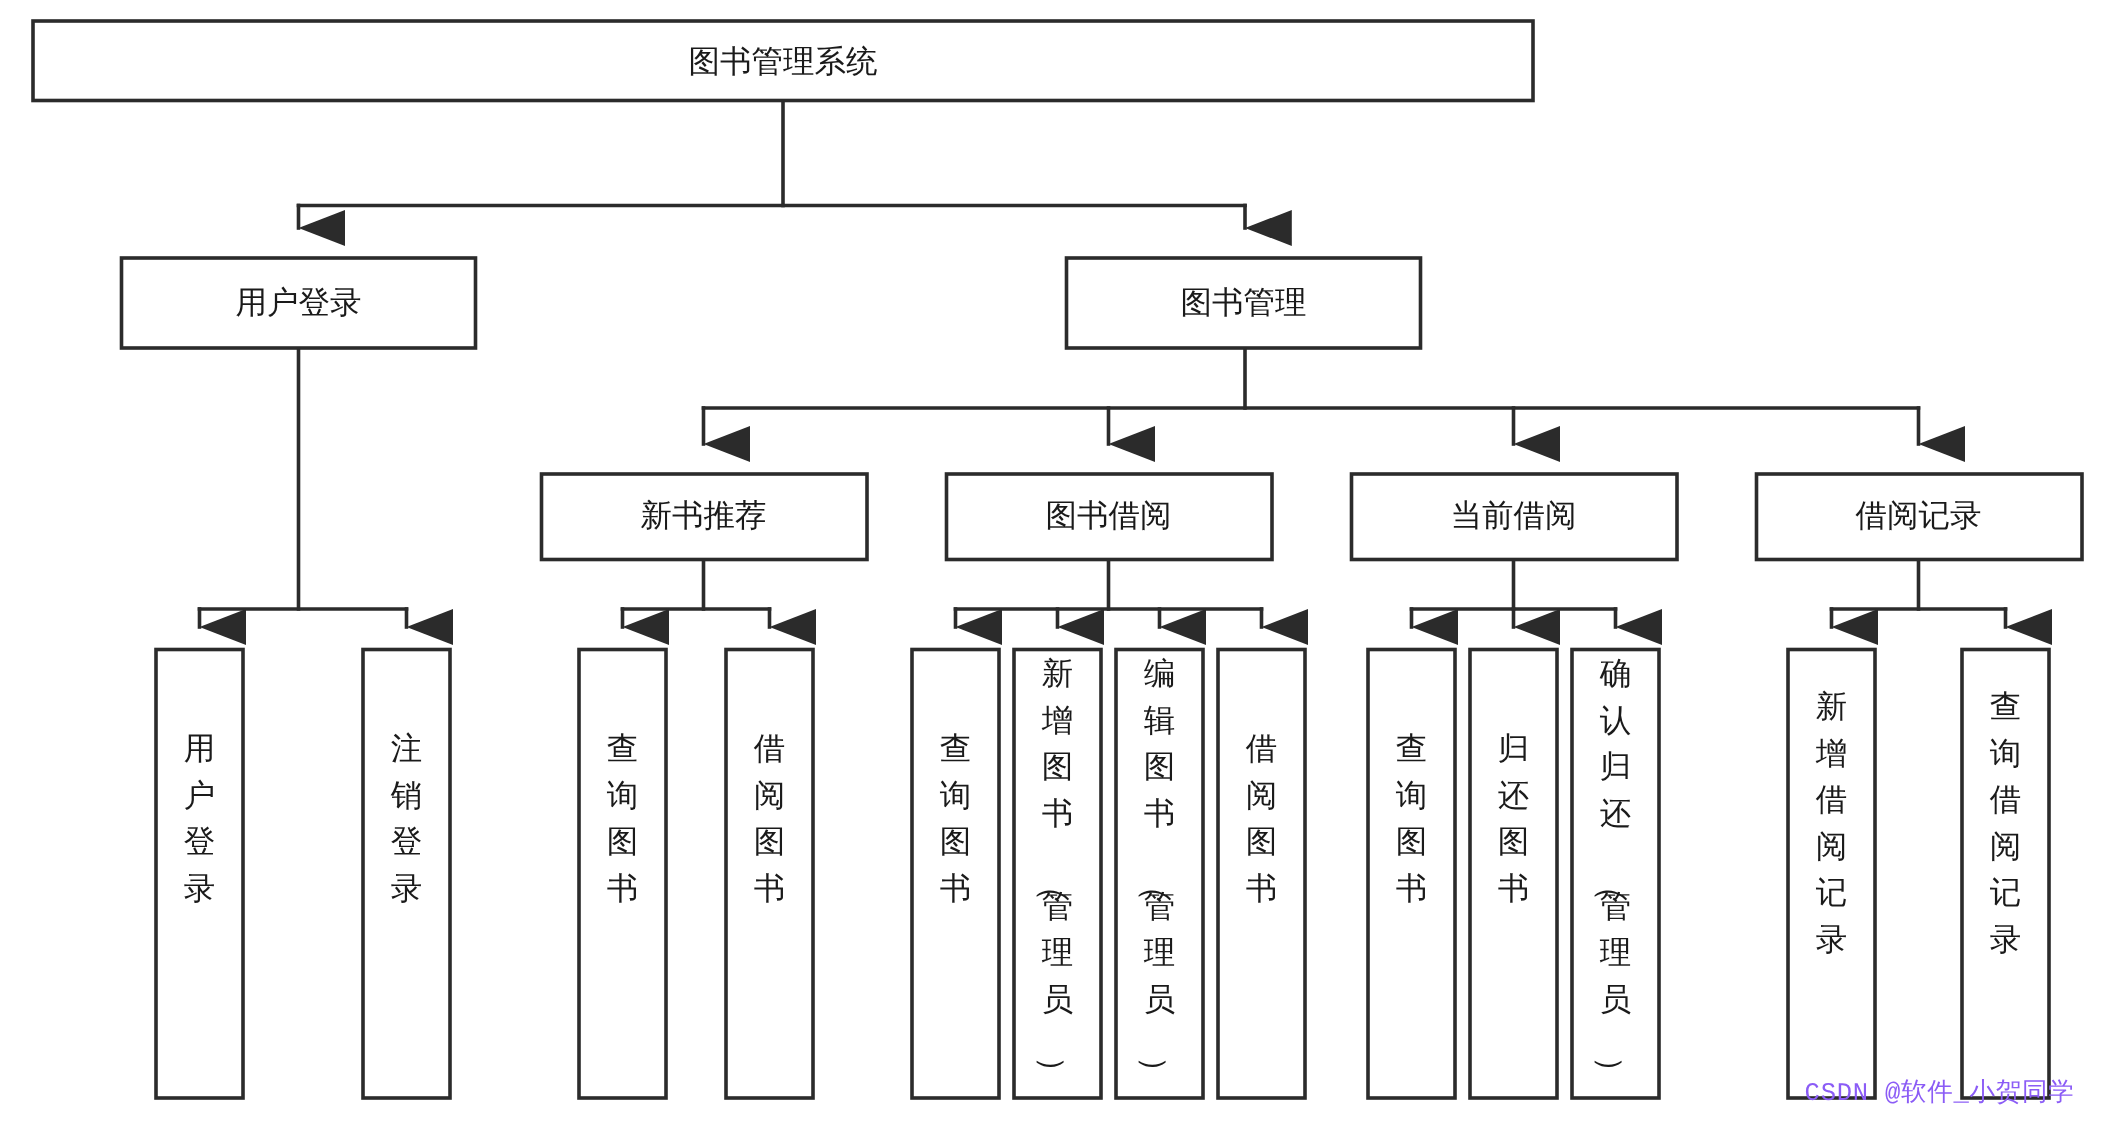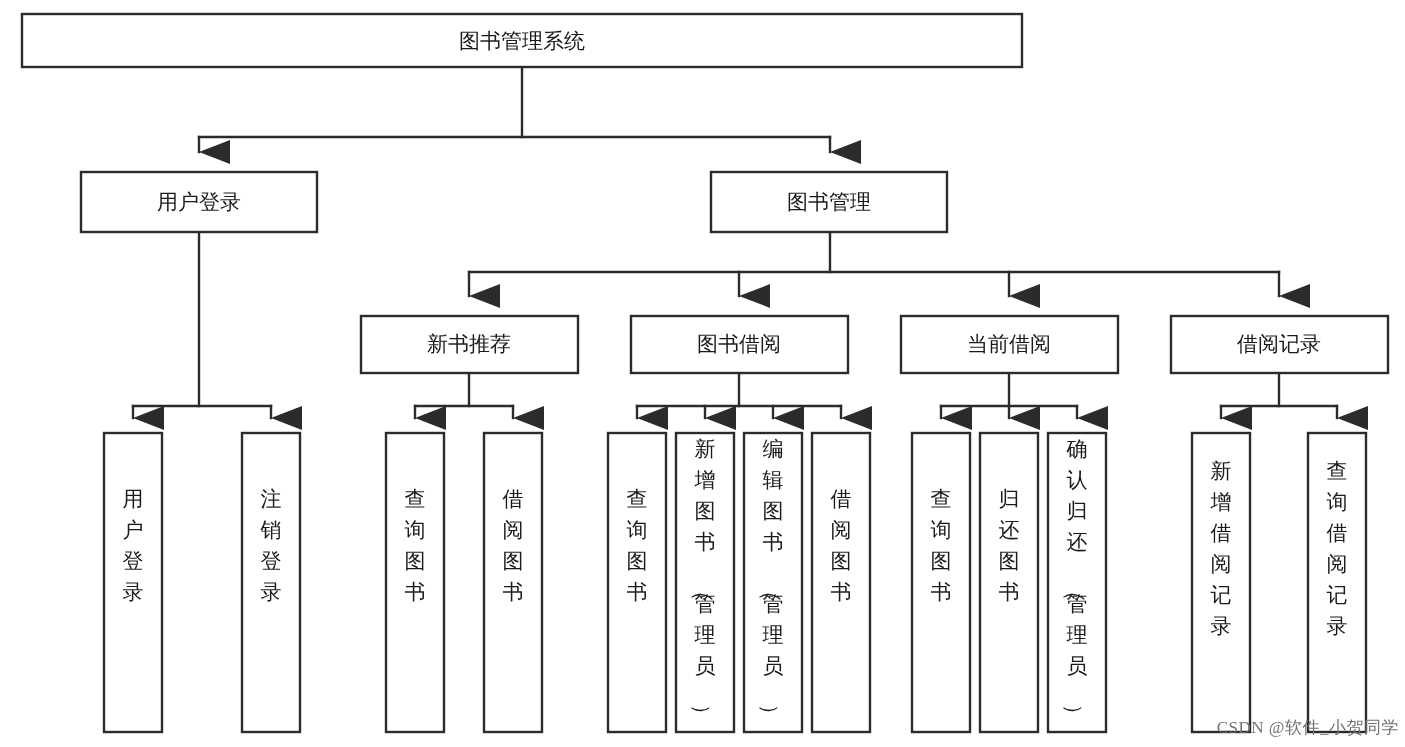--- a/index.html
+++ b/index.html
@@ -50,25 +50,25 @@
     dominant-baseline: middle;
   }
   .leaf-label-v {
     fill: #1a1a1a;
     font-family: "DejaVu Sans", "Liberation Sans", sans-serif;
     font-size: 21px;
     text-anchor: middle;
   }
   .watermark {
     position: absolute;
-    right: 6px;
+    right: 22px;
     bottom: 8px;
-    color: #737373;
+    color: #8b5cf6;
     font-size: 17px;
-    font-family: Liberation Serif, serif;
+    font-family: Liberation Mono, monospace;
     letter-spacing: 0.5px;
     white-space: nowrap;
     user-select: none;
   }
 </style>
 </head>
 <body>
 
 <div id="diagram-root">
 

